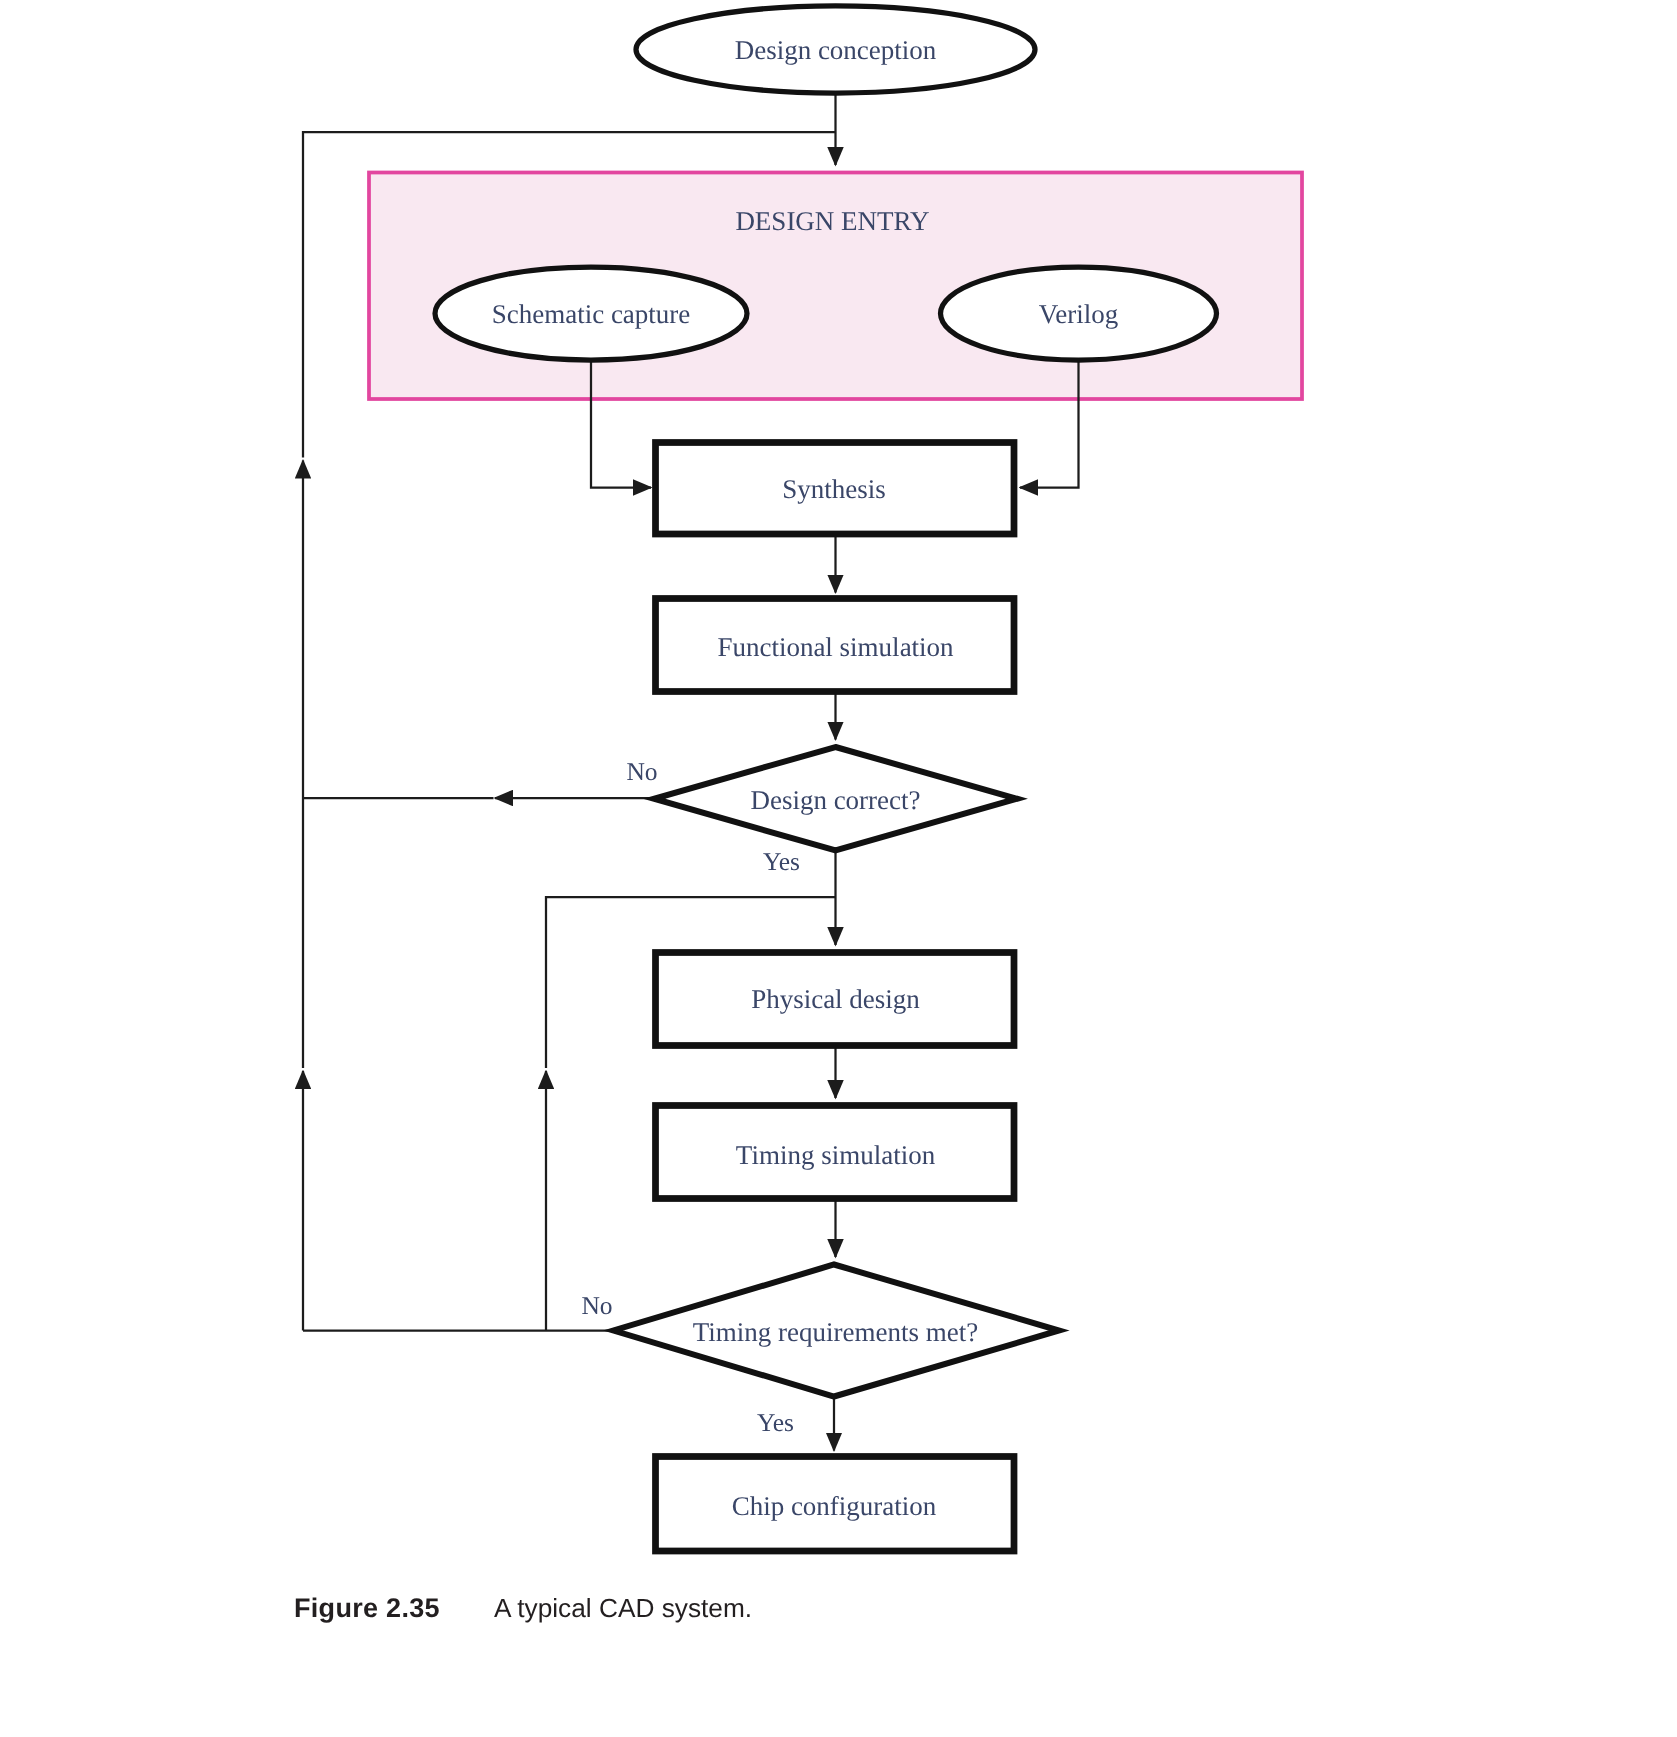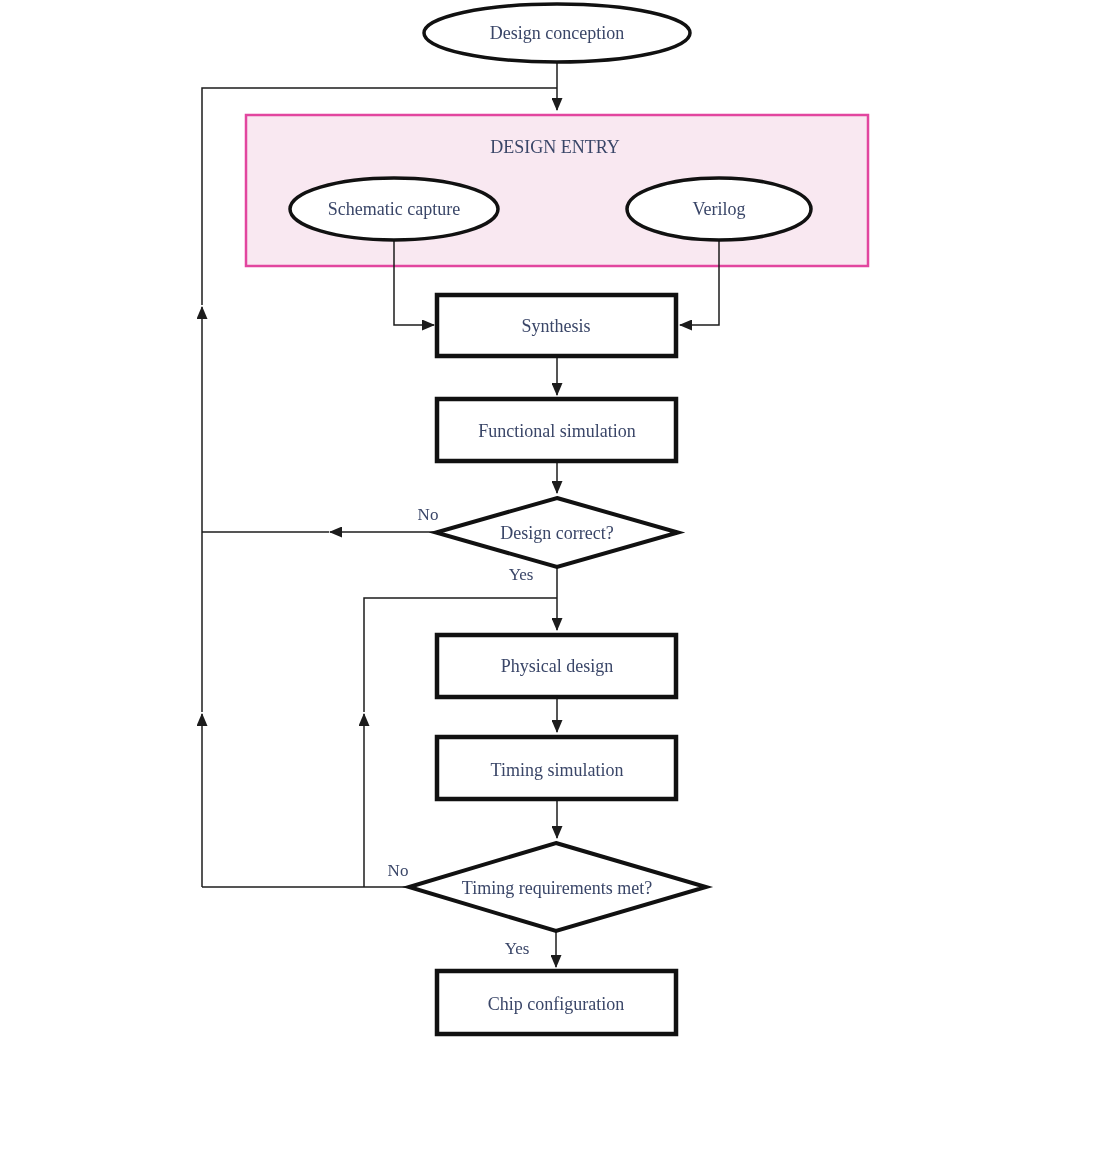--- a/index.html
+++ b/index.html
@@ -128,14 +128,17 @@
 
     <polygon class="node diamond-node" points="556,843 706,887 556,931 409,887"></polygon>
     <text class="lbl" x="557" y="894">Timing requirements met?</text>
     <text class="lbl lbl-small" x="398" y="876">No</text>
     <text class="lbl lbl-small" x="517" y="954">Yes</text>
 
     <rect class="node rect-node" x="437" y="971" width="239" height="63"></rect>
     <text class="lbl" x="556" y="1010">Chip configuration</text>
   </svg>
 
+  <div class="caption">
+    <span class="cap-label">Figure 2.35</span><span class="cap-text">A typical CAD system.</span>
+  </div>
 
 </div>
 
 </body></html>

